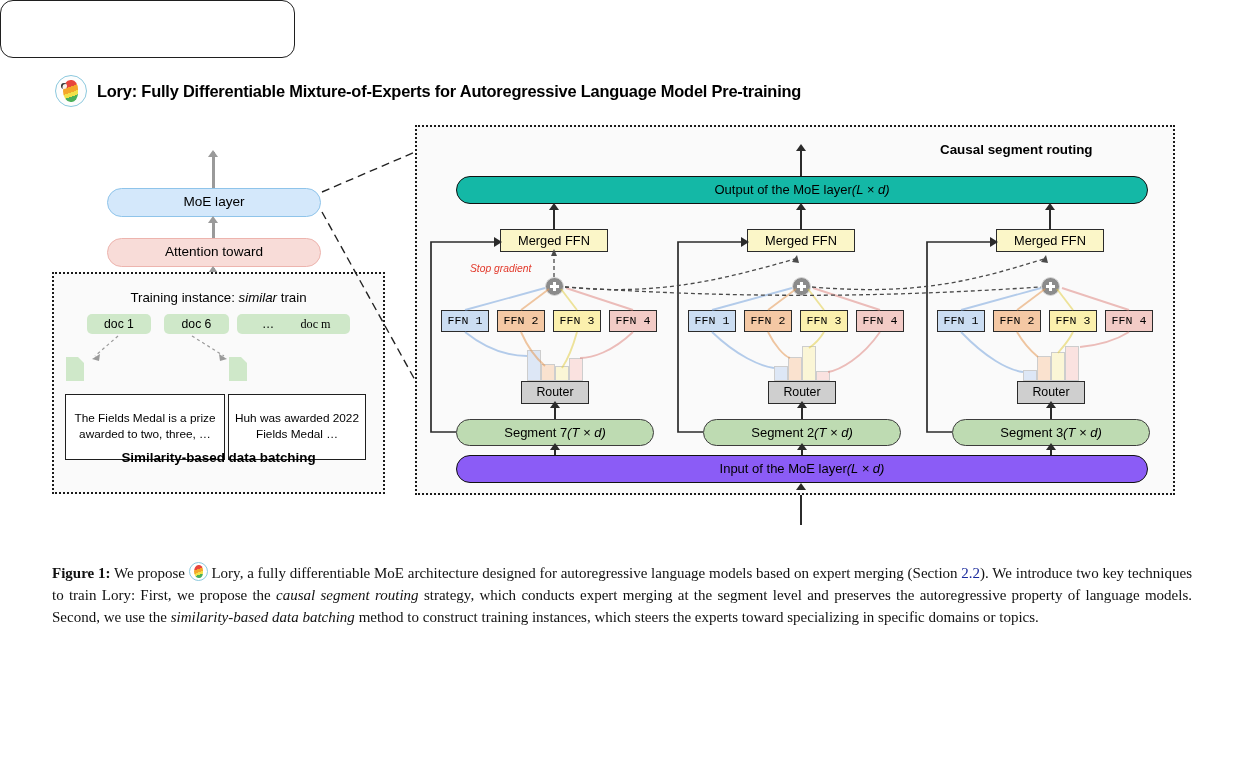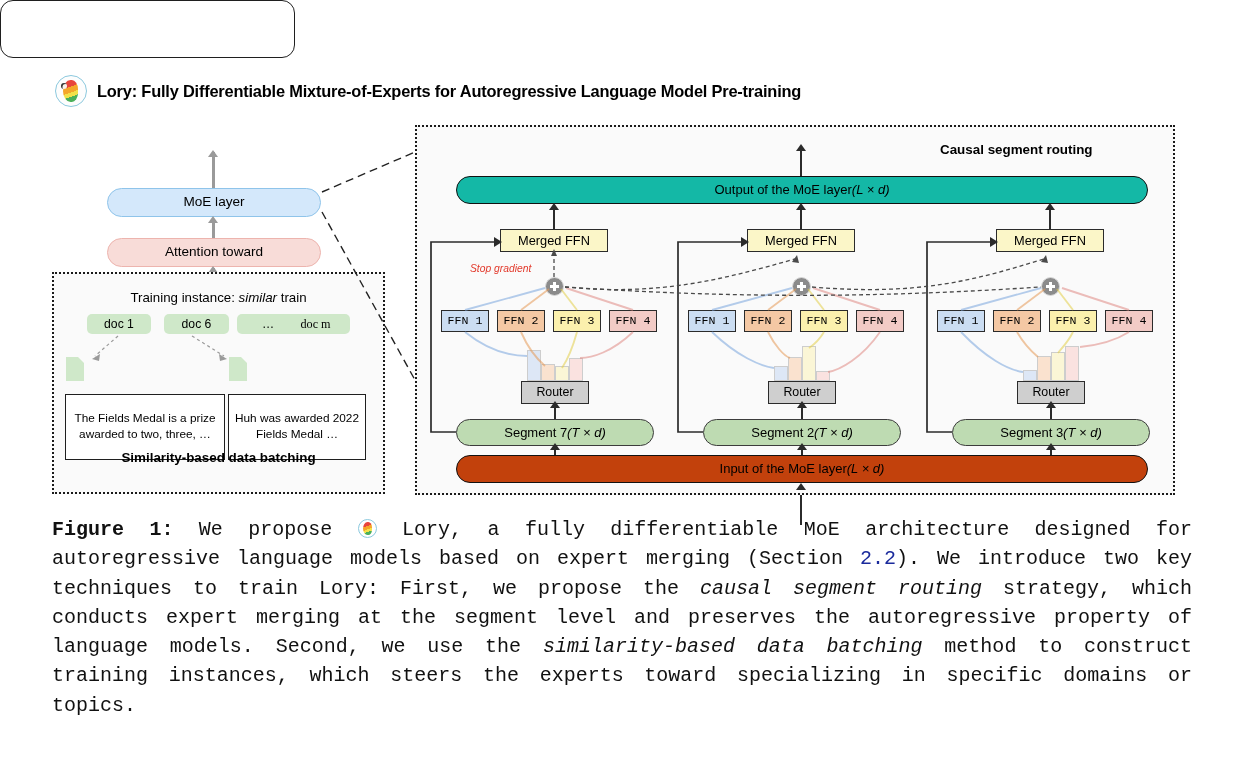--- a/index.html
+++ b/index.html
@@ -186,21 +186,21 @@
   #moe-output {
     left: 456px; top: 176px; width: 692px; height: 28px;
     background: #14b8a6;
     border: 1.8px solid #111;
     font-size: 13px;
     border-radius: 999px;
     box-sizing: border-box;
   }
   #moe-input {
     left: 456px; top: 455px; width: 692px; height: 28px;
-    background: #c2410c;
+    background: #8b5cf6;
     border: 1.8px solid #111;
     font-size: 13px;
     border-radius: 999px;
     box-sizing: border-box;
   }
   .merged-ffn {
     top: 229px; height: 23px; width: 108px;
     background: #fbf6c8;
     border: 1.5px solid #2b2b2b;
     font-size: 12.8px;
@@ -257,23 +257,23 @@
   svg.overlay {
     position: absolute;
     left: 0; top: 0;
     width: 1238px; height: 772px;
     pointer-events: none;
   }
 
   
   #caption {
     position: absolute;
-    left: 52px; top: 515px; width: 1140px;
-    font-family: Liberation Mono, monospace;
-    font-size: 20px;
+    left: 52px; top: 562px; width: 1140px;
+    font-family: Liberation Serif, serif;
+    font-size: 15px;
     line-height: 1.465;
     text-align: justify;
     color: #111;
   }
   #caption b { font-weight: bold; }
   #caption i { font-style: italic; }
   .seclink { color: #1a2a9c; }
   .inline-parrot {
     display: inline-block;
     width: 17px; height: 17px;

